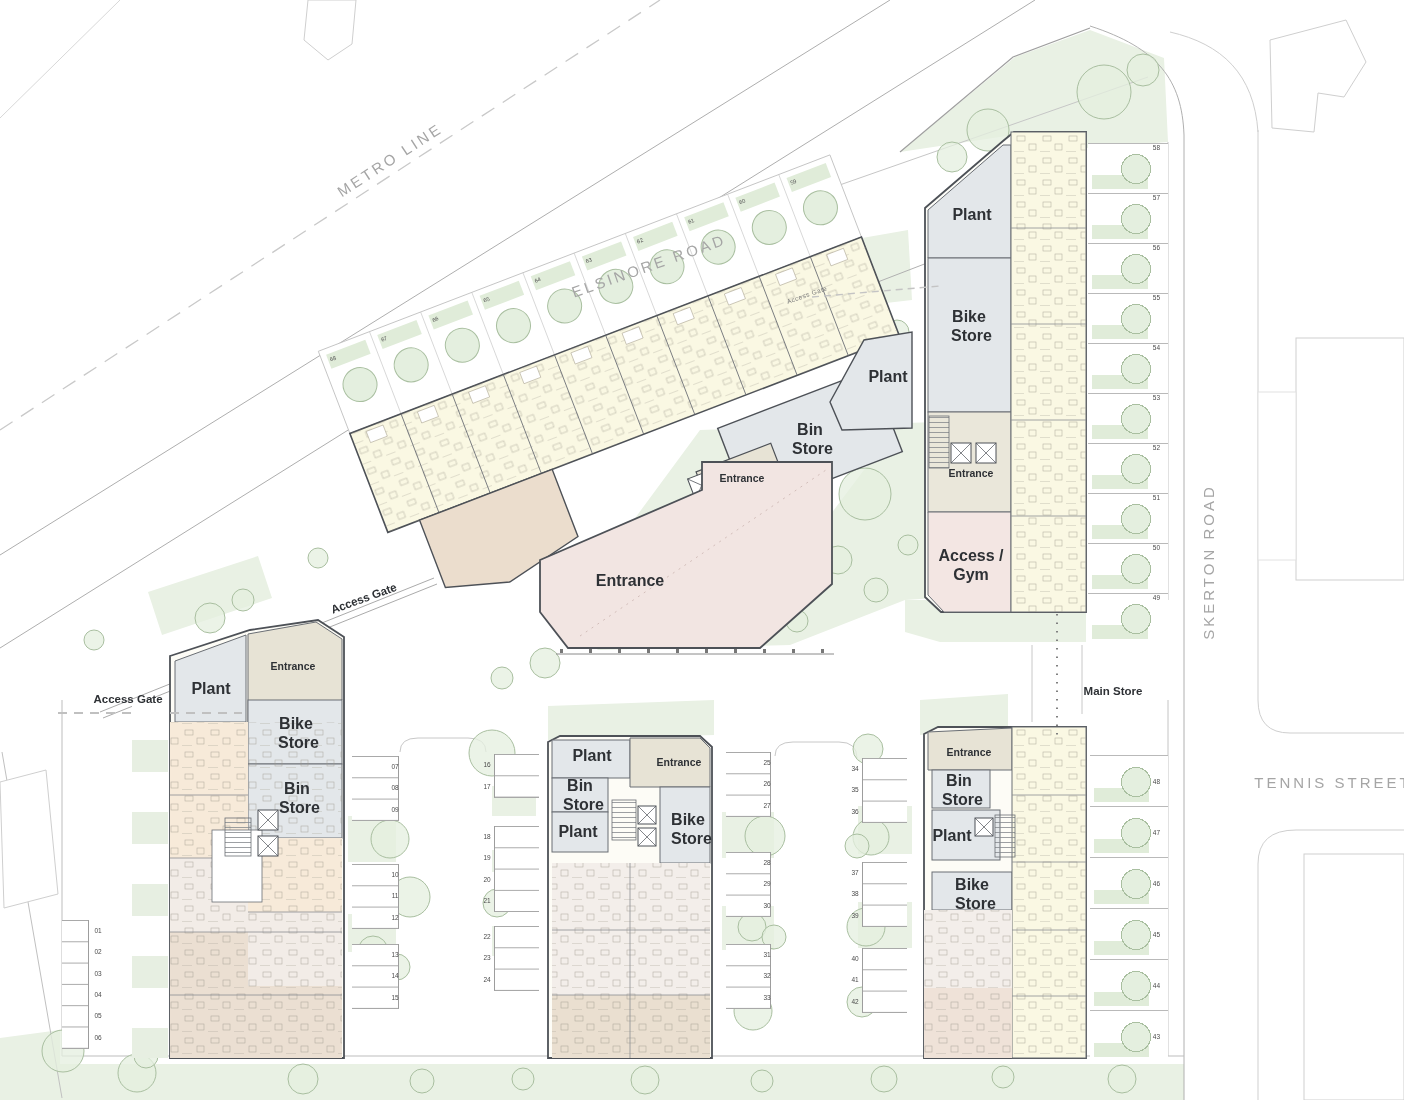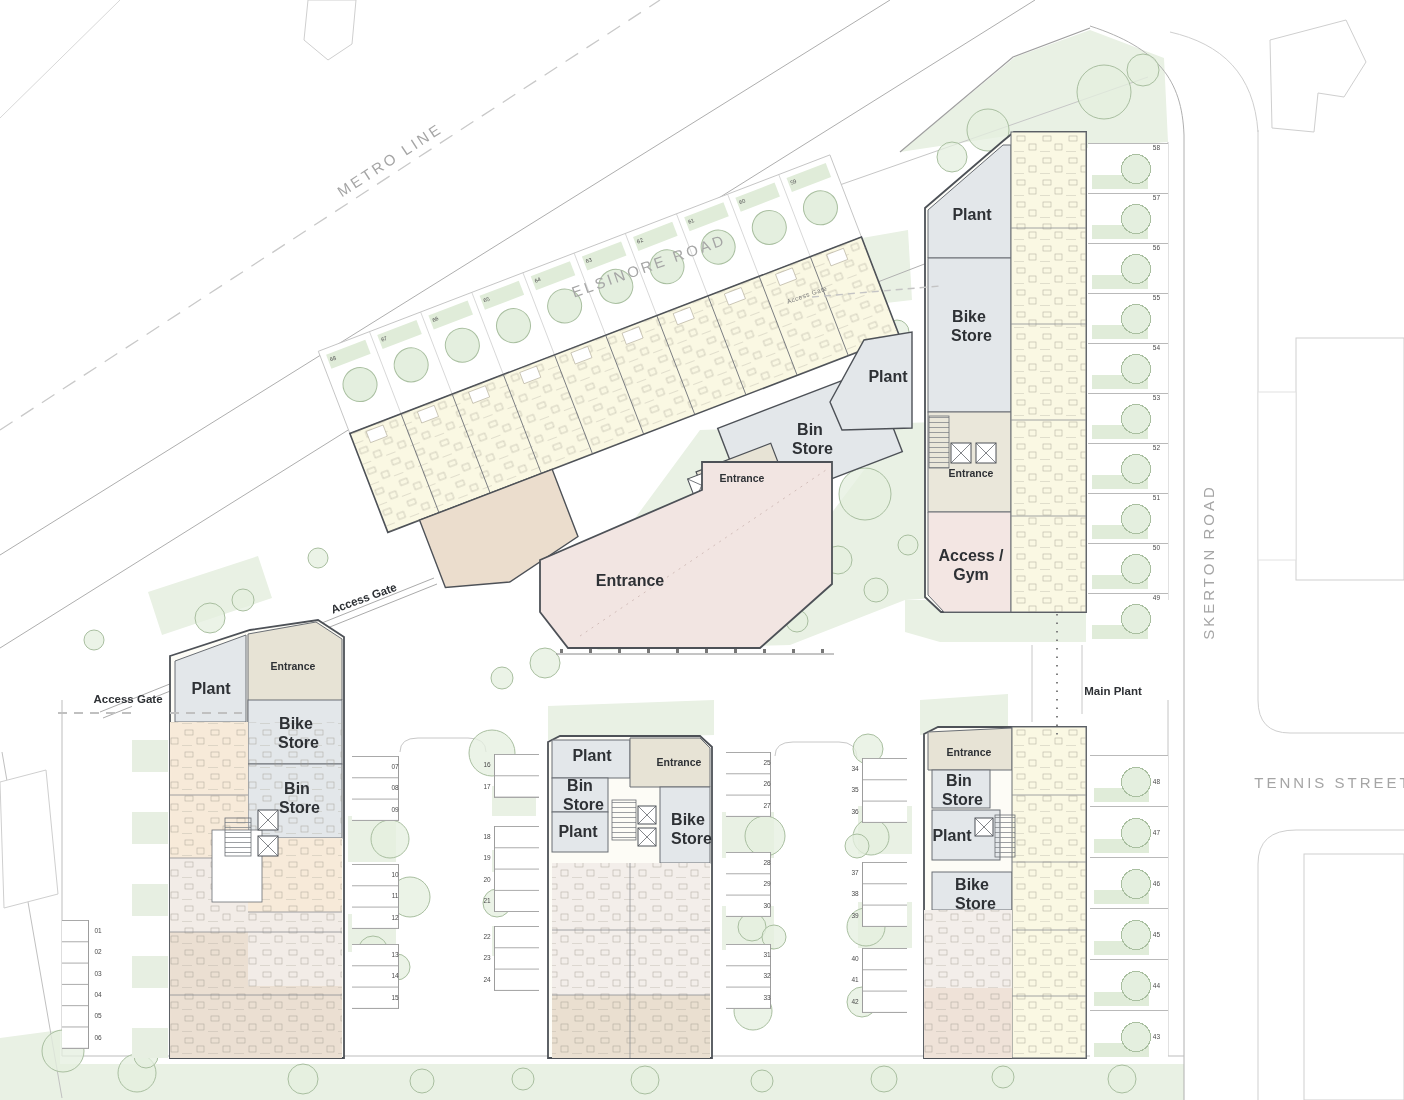--- a/index.html
+++ b/index.html
@@ -472,21 +472,21 @@
     </div>
 
 <div class="label street" style="left:390px;top:160px;transform:translate(-50%,-50%) rotate(-33deg);">METRO LINE</div>
 <div class="label street" style="left:649px;top:266px;transform:translate(-50%,-50%) rotate(-19.3deg);">ELSINORE ROAD</div>
 <div class="label street" style="left:1209px;top:562px;transform:translate(-50%,-50%) rotate(-90deg);">SKERTON ROAD</div>
 <div class="label street" style="left:1333px;top:783px;">TENNIS STREET</div>
 
 <div class="label tiny" style="left:807px;top:295px;transform:translate(-50%,-50%) rotate(-19.3deg);">Access Gate</div>
 <div class="label gate" style="left:364px;top:599px;transform:translate(-50%,-50%) rotate(-20deg);">Access Gate</div>
 <div class="label gate" style="left:128px;top:700px;">Access Gate</div>
-<div class="label gate" style="left:1113px;top:692px;">Main Plant</div>
+<div class="label gate" style="left:1113px;top:692px;">Main Store</div>
 
 <div class="label" style="left:972px;top:215px;">Plant</div>
 <div class="label wrap" style="left:969px;top:327px;width:36px;">Bike Store</div>
 <div class="label" style="left:971px;top:473px;font-size:10.5px;">Entrance</div>
 <div class="label wrap" style="left:971px;top:566px;width:66px;">Access / Gym</div>
 
 <div class="label wrap" style="left:810px;top:440px;width:36px;">Bin Store</div>
 <div class="label" style="left:888px;top:377px;">Plant</div>
 <div class="label" style="left:742px;top:478px;font-size:10.5px;">Entrance</div>
 <div class="label" style="left:630px;top:581px;">Entrance</div>

